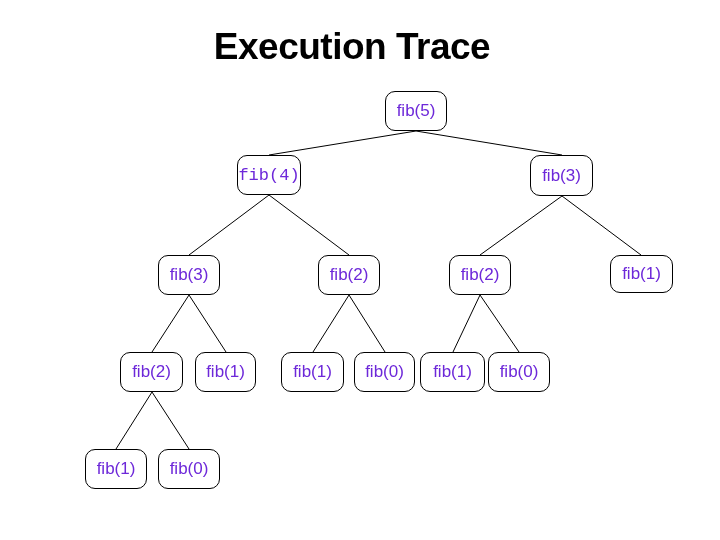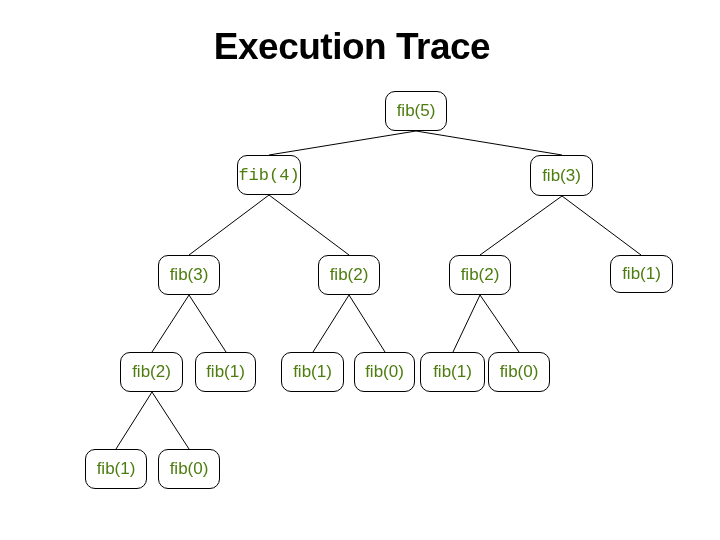--- a/index.html
+++ b/index.html
@@ -42,21 +42,21 @@
   .node {
     position: absolute;
     box-sizing: border-box;
     border: 1.5px solid #000000;
     border-radius: 10px;
     background: #ffffff;
     display: flex;
     align-items: center;
     justify-content: center;
     font-size: 17px;
-    color: #4d7c0f;
+    color: #6d28d9;
     white-space: nowrap;
   }
 </style>
 </head>
 <body>
 
 <div class="slide">
 
   <h1 class="slide-title">Execution Trace</h1>
 

